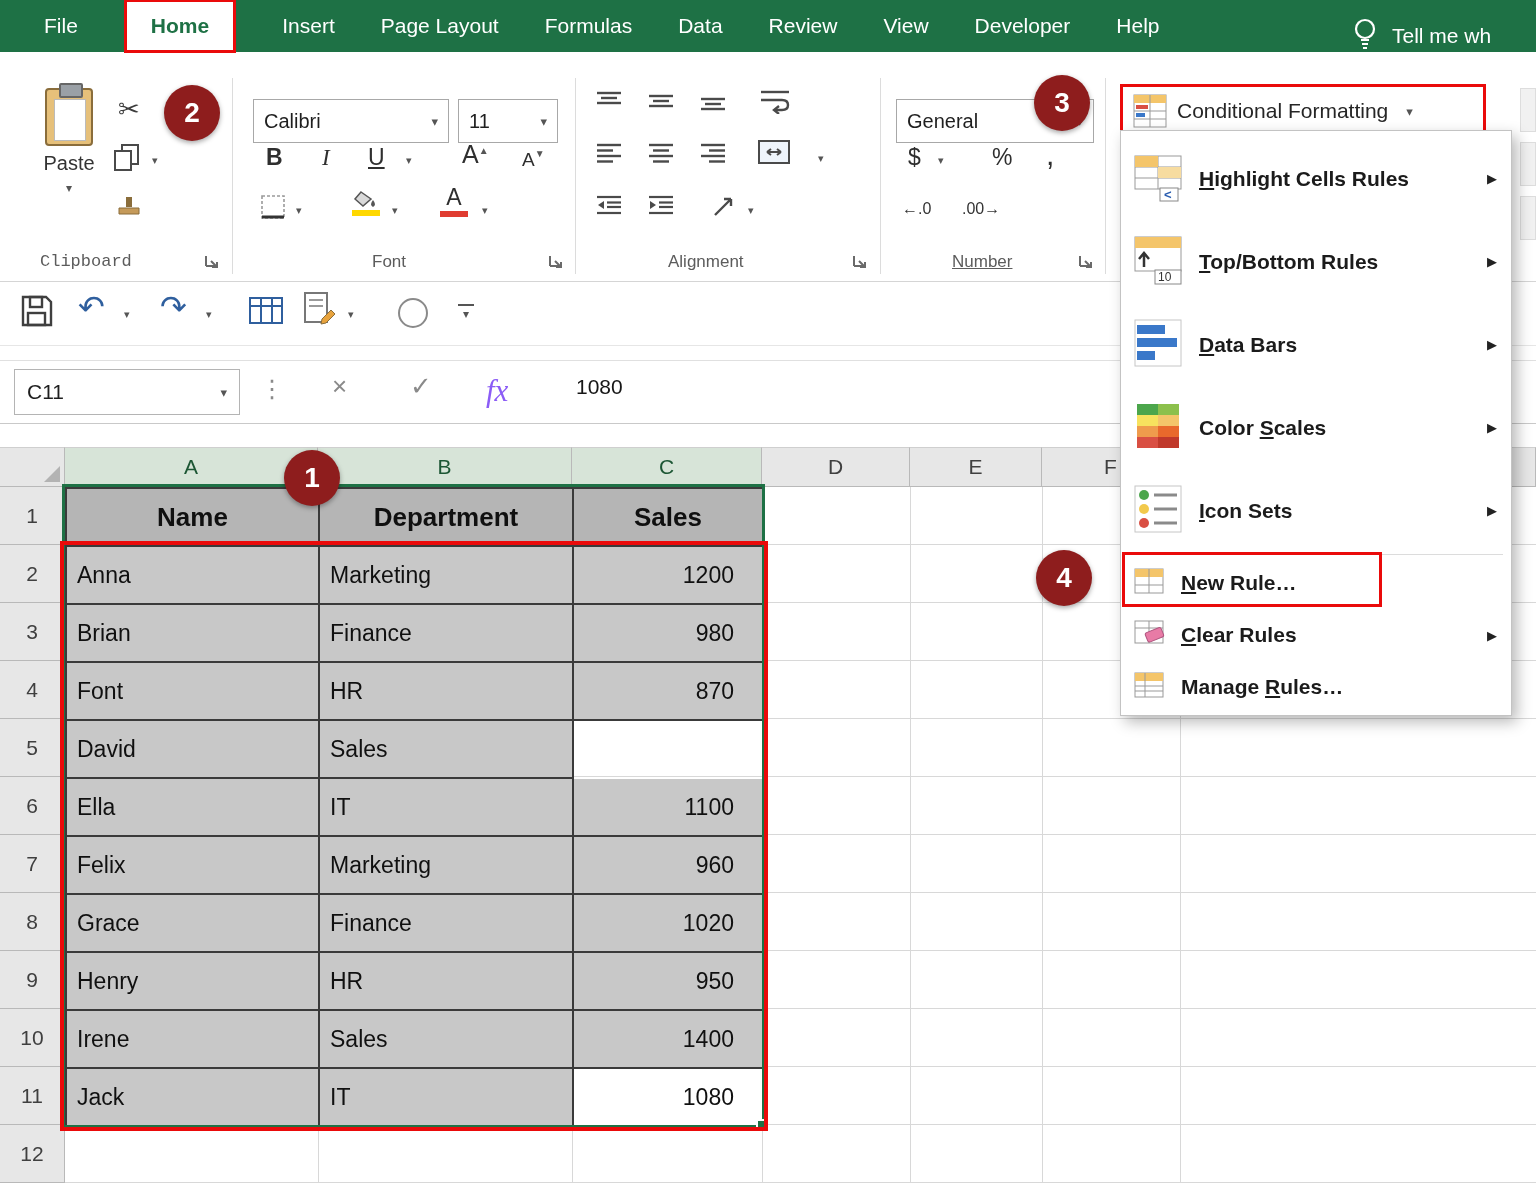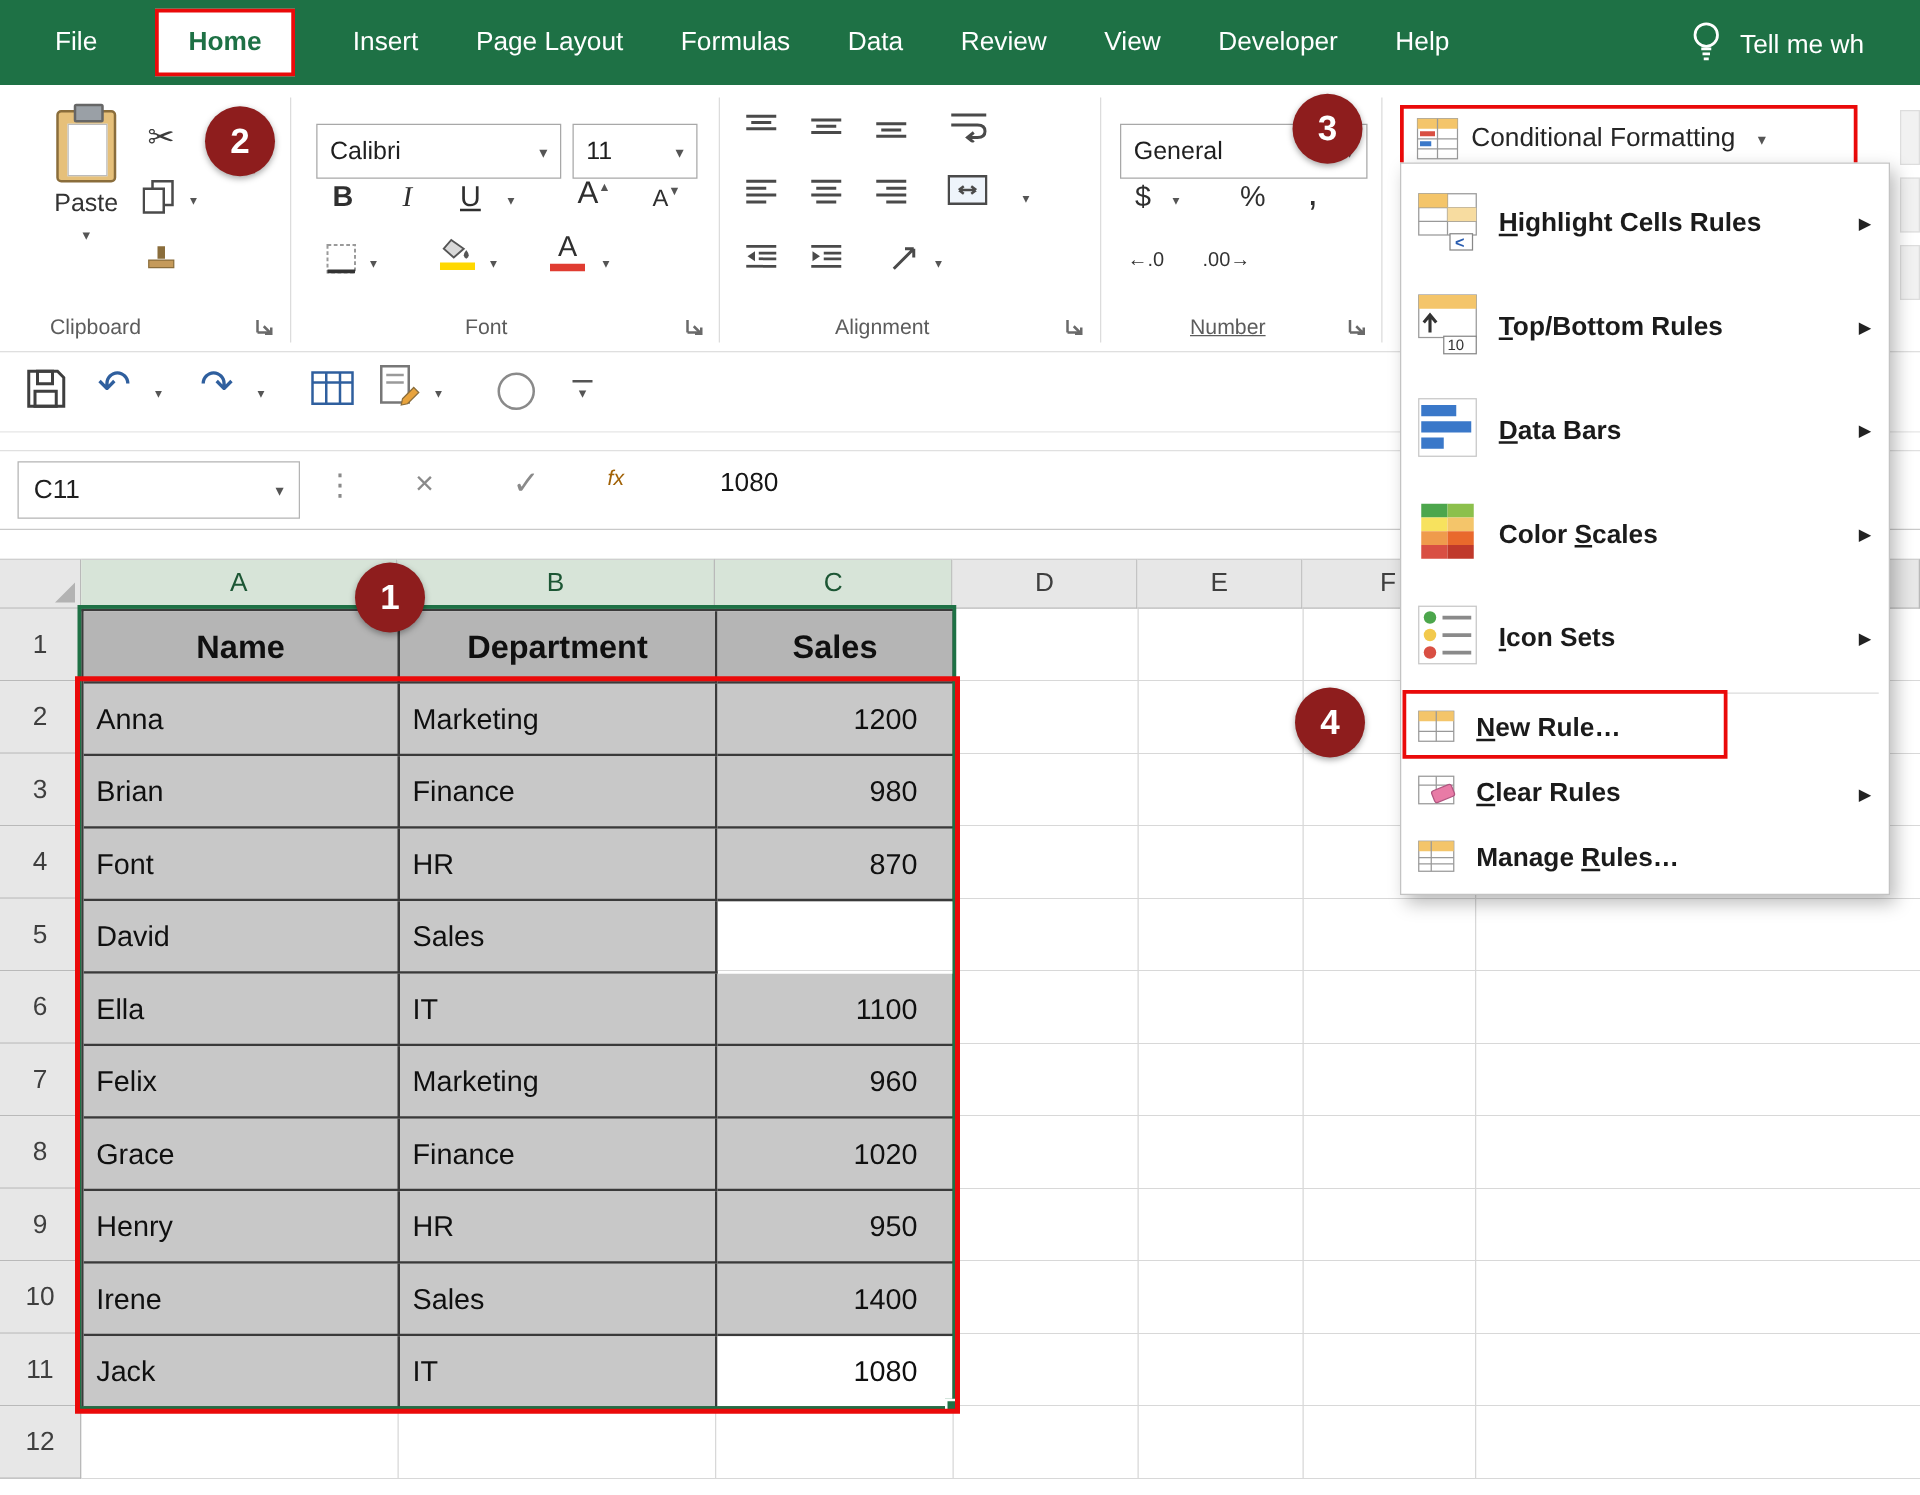--- a/index.html
+++ b/index.html
@@ -1,20 +1,20 @@
 <!DOCTYPE html>
 <html><head>
 <meta charset="utf-8">
 <style>
   * { margin:0; padding:0; box-sizing:border-box; }
   body { font-family:"Liberation Sans", sans-serif; background:#fff; }
   .canvas { position:relative; width:1536px; height:1196px; background:#fff; overflow:hidden; }
 
   
-  .titlebar { position:absolute; left:0; top:0; width:1536px; height:68px; background:#1e7145;
+  .titlebar { position:absolute; left:0; top:0; width:1536px; height:52px; background:#1e7145;
               display:flex; align-items:center; gap:46px; padding-left:44px; color:#fff; font-size:21px; }
   .tab { white-space:nowrap; cursor:pointer; }
   .tab-home { background:#fff; color:#1e7145; border:3px solid #ea0a0a; padding:12px 24px; font-weight:600; }
   .tellme { position:absolute; left:1352px; top:0; height:72px; display:flex; align-items:center; gap:14px;
             color:#fff; font-size:21px; white-space:nowrap; }
 
   
   .ribbon { position:absolute; left:0; top:72px; width:1536px; height:210px; background:#fff;
             border-bottom:1px solid #d5d5d5; }
   .gsep { position:absolute; top:6px; width:1px; height:196px; background:#dcdcdc; }
@@ -51,21 +51,21 @@
   .qcustom { position:absolute; width:20px; display:flex; flex-direction:column; align-items:center; color:#555;
              font-size:12px; cursor:pointer; }
   .qcustom .bar { width:16px; height:2px; background:#555; margin-bottom:1px; }
 
   
   .frow { position:absolute; left:0; top:360px; width:1536px; height:64px; background:#fff;
           border-top:1px solid #e0e0e0; border-bottom:1px solid #c9c9c9; }
   .namebox { position:absolute; left:14px; top:8px; width:226px; height:46px; border:1.5px solid #b4b4b4;
              display:flex; align-items:center; justify-content:space-between; padding:0 12px; font-size:21px; color:#1f1f1f; cursor:pointer; }
   .fbtn { position:absolute; font-size:26px; color:#8a8a8a; cursor:pointer; line-height:1; }
-  .fx { position:absolute; font-family:Liberation Sans, sans-serif; font-style:italic; font-size:17px; color:#a16207; cursor:pointer; }
+  .fx { position:absolute; font-family:Liberation Serif, serif; font-style:italic; font-size:31px; color:#8b5cf6; cursor:pointer; }
   .fvalue { position:absolute; left:576px; top:14px; font-size:21px; color:#161616; cursor:text; min-width:400px; }
 
   
   .sheet { position:absolute; left:0; top:447px; width:1536px; height:749px; background:#fff; }
   .corner { position:absolute; left:0; top:0; width:65px; height:40px; background:#e7e7e7;
             border-right:1px solid #b9b9b9; border-bottom:1px solid #b9b9b9; border-top:1px solid #cfcfcf; cursor:pointer; }
   .corner-tri { position:absolute; right:4px; bottom:4px; width:0; height:0;
                 border-left:16px solid transparent; border-bottom:16px solid #b3b3b3; }
   .ch { position:absolute; top:0; height:40px; background:#e7e7e7; border-right:1px solid #b9b9b9;
         border-bottom:1px solid #b9b9b9; border-top:1px solid #cfcfcf; display:flex; align-items:center;
@@ -155,21 +155,21 @@
           <rect x="1" y="7" width="16" height="19" fill="#fff" stroke="#4a4a4a" stroke-width="2"></rect>
         </svg>
     </div>
     <div class="tinycaret" style="left:152px;top:82px;">▾</div>
     <div class="icon-btn" style="left:116px;top:124px;">
       <svg width="26" height="26">
           <rect x="10" y="1" width="6" height="10" fill="#8a6d3b"></rect>
           <path d="M3 12 h20 v6 h-20z" fill="#c59a5a" stroke="#8a6d3b"></path>
         </svg>
     </div>
-    <div class="group-label" style="left:40px;top:180px;">Clipboard</div>
+    <div class="group-label" style="left:40px;top:180px;font-family:Liberation Mono, monospace;">Clipboard</div>
     <div class="launcher" style="left:204px;top:182px;">
       <svg width="15" height="15">
           <path d="M2 2 v10 M2 12 h10" stroke="#6a6a6a" stroke-width="2" fill="none"></path>
           <path d="M7 7 l6 6 M13 8 v5 h-5" stroke="#6a6a6a" stroke-width="2" fill="none"></path>
         </svg>
     </div>
 
     <div class="combo" style="left:253px;top:14px;width:196px;">
       <span>Calibri</span>
       <span class="cc">▾</span>

